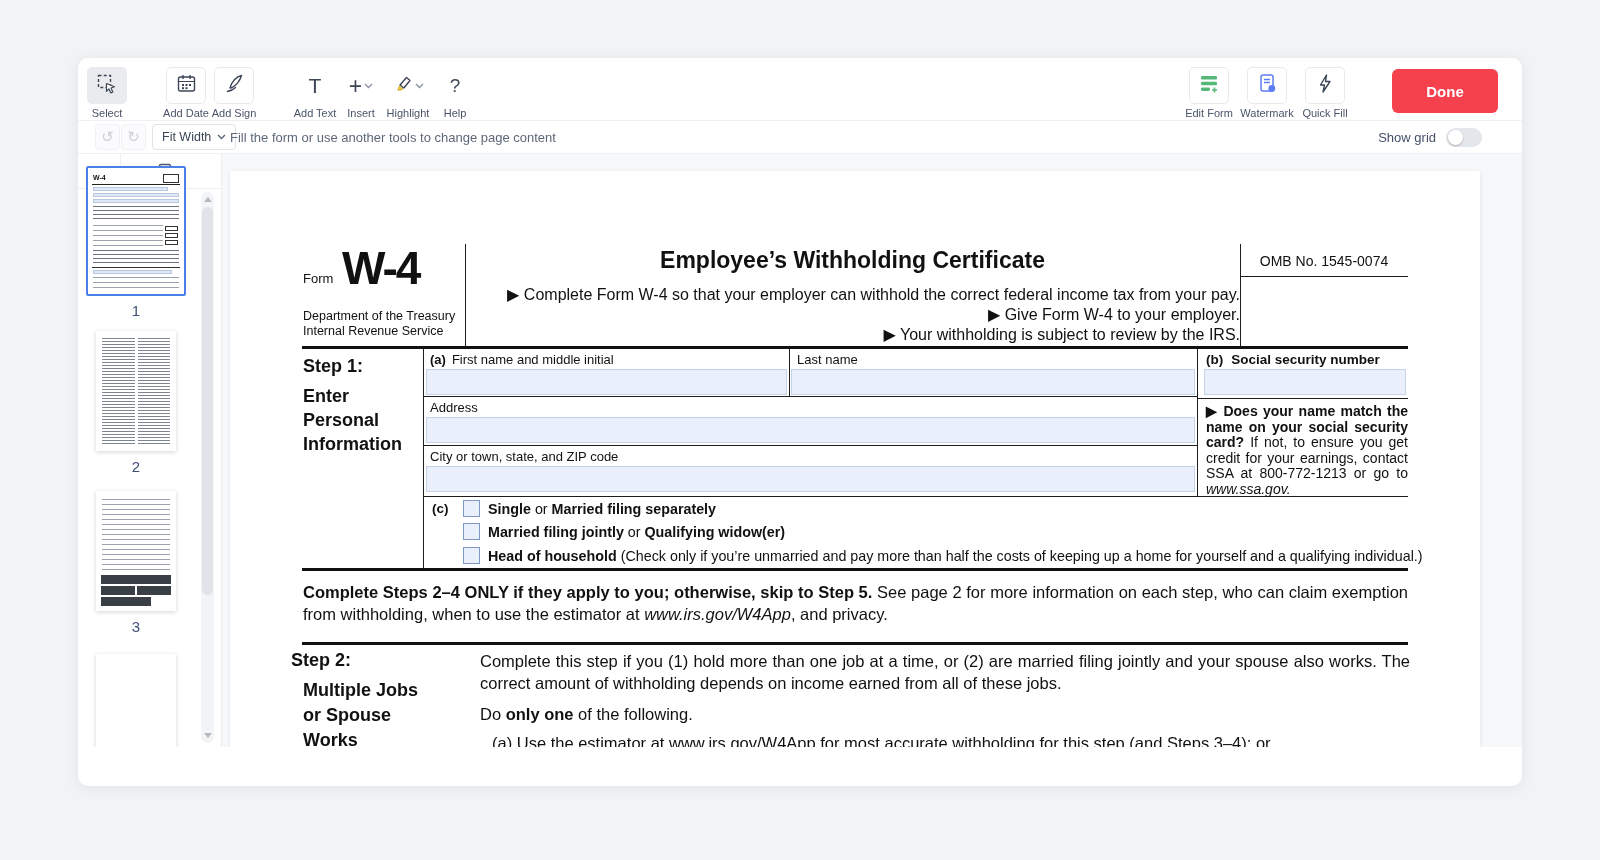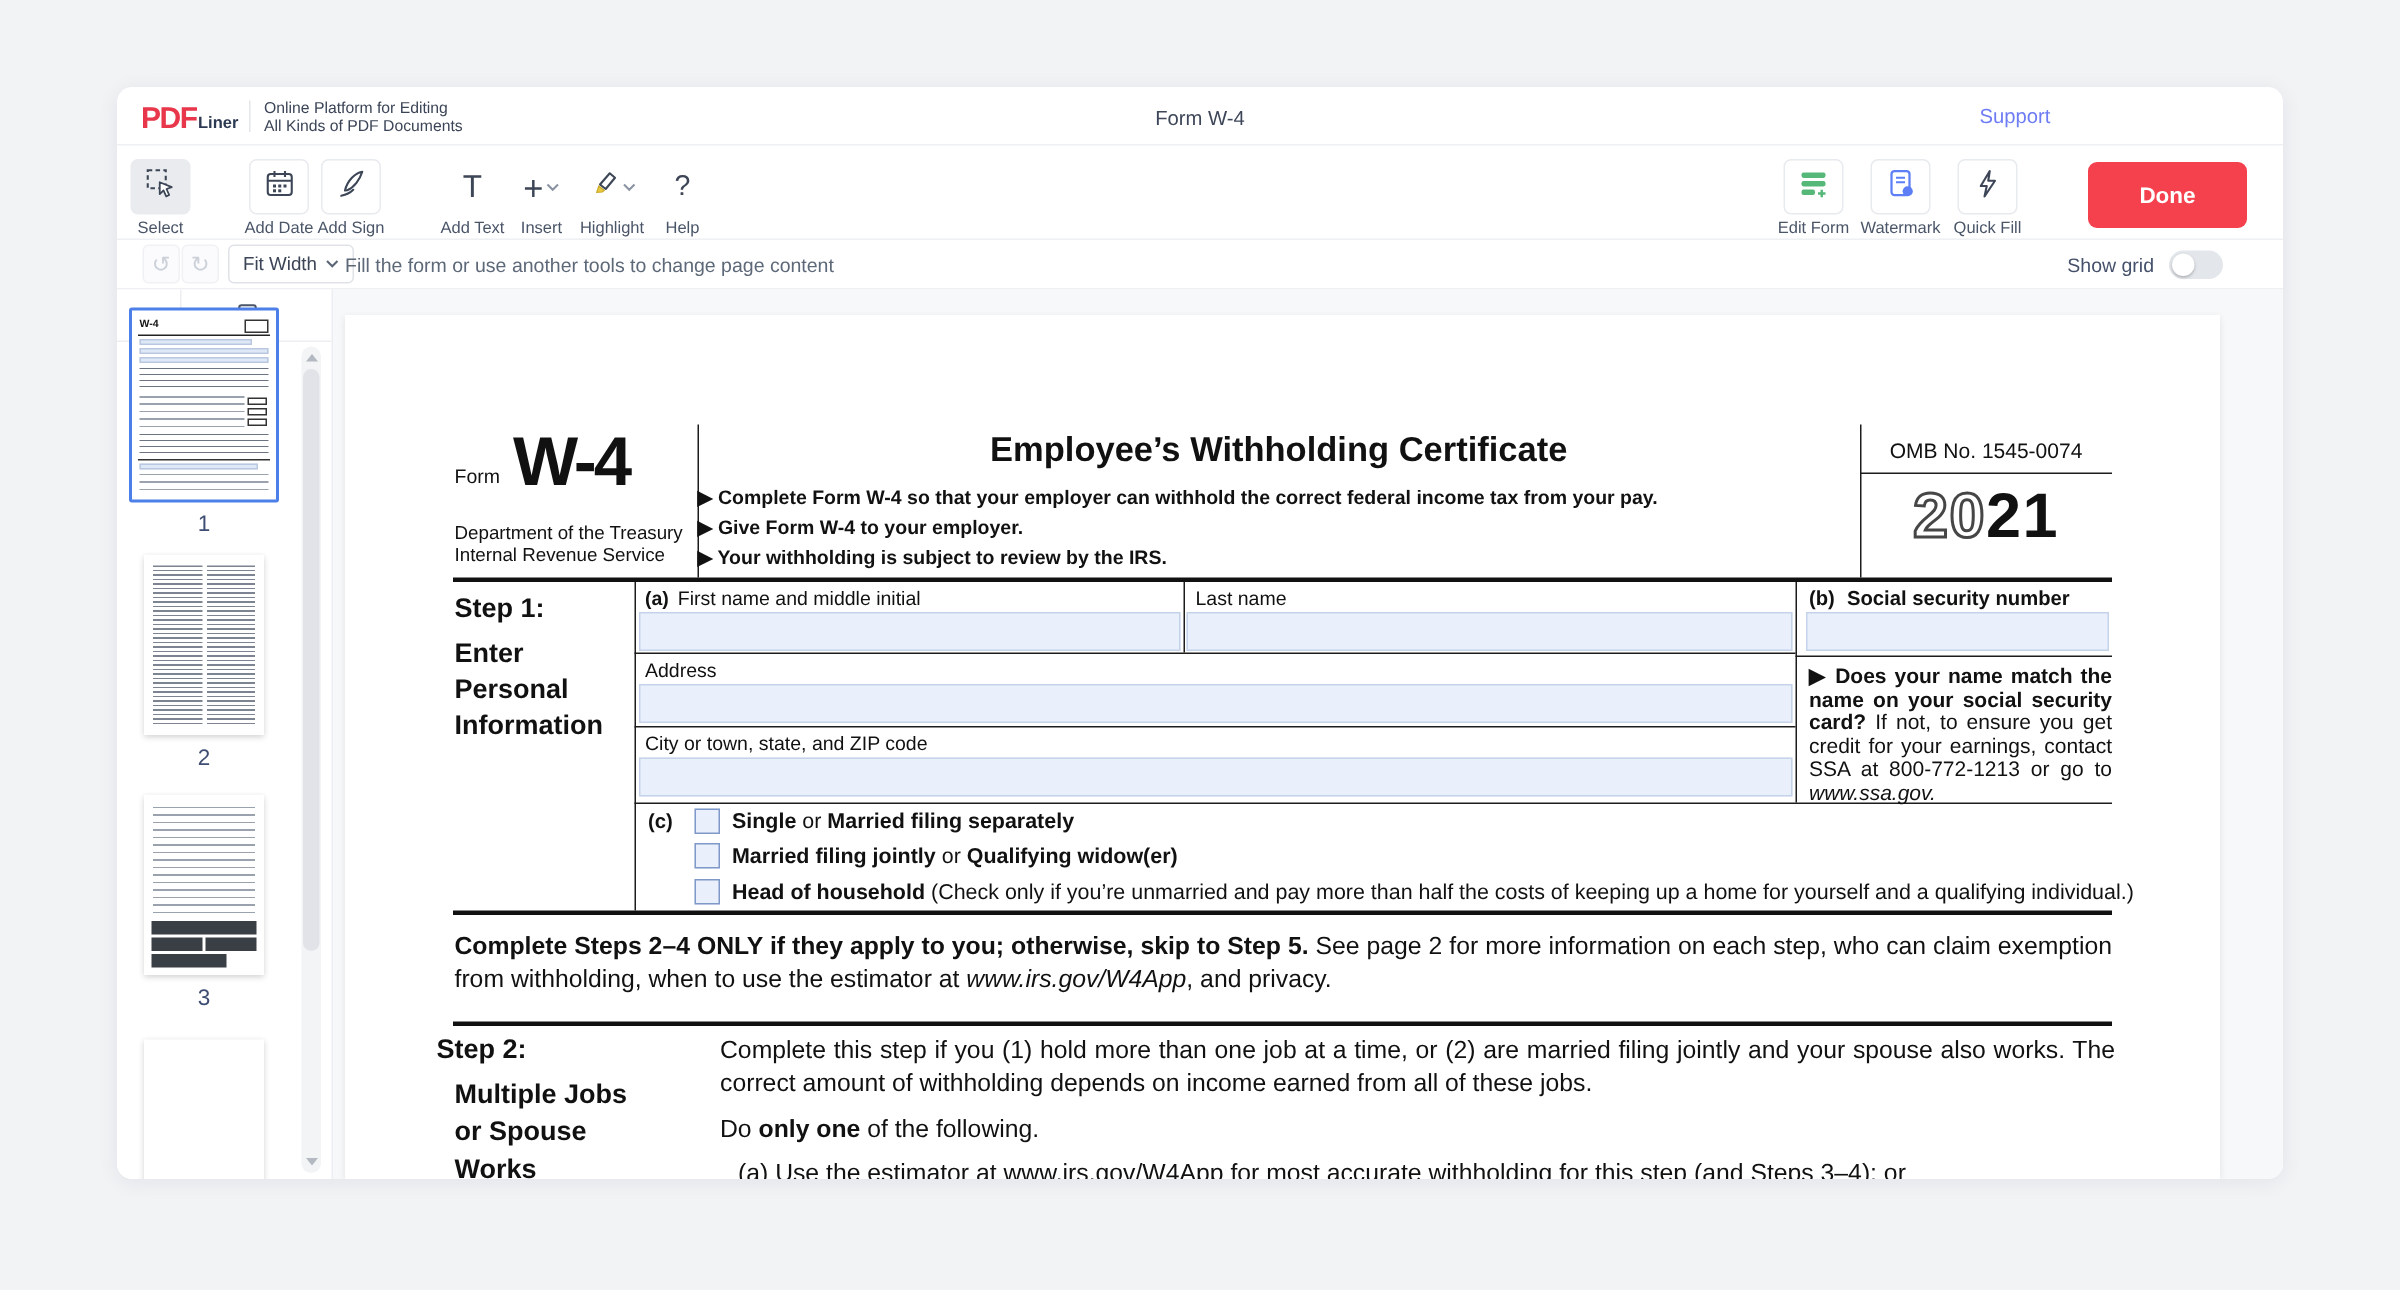--- a/index.html
+++ b/index.html
@@ -80,21 +80,21 @@
 
   
   .f { position:absolute; }
   .hl { position:absolute; background:#1c1c1c; height:1px; }
   .vl { position:absolute; background:#1c1c1c; width:1px; }
   .rule { position:absolute; background:#111; height:3px; }
   .fword { left:73px; top:100px; font-size:13px; }
   .fnum { left:112px; top:70px; font-size:46px; font-weight:bold; letter-spacing:-2px; }
   .fdept { left:73px; top:138px; font-size:12.5px; line-height:15px; }
   .ftitle { left:235px; width:775px; top:76px; font-size:23px; font-weight:bold; text-align:center; }
-  .fbullet { left:235px; width:775px; font-size:13px; font-weight:bold; text-align:left; white-space:nowrap; }
+  .fbullet { left:235px; width:775px; font-size:16px; font-weight:normal; text-align:right; white-space:nowrap; }
   .fomb { left:1010px; width:168px; top:82px; font-size:14px; text-align:center; }
   .fyear { left:1010px; width:168px; top:110px; font-size:42px; font-weight:bold; text-align:center; letter-spacing:1px; }
   .yr-outline { color:#fff; -webkit-text-stroke:2px #464646; }
   .steplabel { font-size:18px; font-weight:bold; }
   .flabel { font-size:13px; white-space:nowrap; }
   .flabel b { margin-right:6px; }
   .field { position:absolute; background:#e9f0fb; border:1px solid #c5d3ea; cursor:text; }
   .ssnlabel { font-size:13.5px; font-weight:bold; white-space:nowrap; }
   .ssnnote { left:976px; top:233px; width:202px; font-size:14px; line-height:15.5px; text-align:justify; }
   .ssnnote i { font-style:italic; }
@@ -103,33 +103,20 @@
   .fpara { left:73px; top:410px; width:1105px; font-size:16.5px; line-height:22px; text-align:justify; }
   .s2para { left:250px; top:479px; width:930px; font-size:16.5px; line-height:22px; text-align:justify; }
   .s2do { left:250px; top:534px; font-size:16.5px; white-space:nowrap; }
   .s2partial { left:250px; top:563px; font-size:16.5px; white-space:nowrap;margin-left:12px; }
 </style>
 </head>
 <body>
 
 <div class="app">
 
-  <div class="app-header">
-    <div class="logo">
-      <span class="logo-pdf">PDF</span>
-        <span class="logo-liner">Liner</span>
-    </div>
-    <div class="logo-divider"></div>
-    <div class="tagline">
-      <div>Online Platform for Editing</div>
-      <div>All Kinds of PDF Documents</div>
-    </div>
-    <div class="header-title">Form W-4</div>
-    <div class="support">Support</div>
-  </div>
 
   <div class="toolbar">
 
     <div class="tool active" style="left:29px">
       <div class="box">
           <span><svg width="22" height="22" viewBox="0 0 22 22">
               <rect x="2.5" y="2.5" width="12" height="12" fill="none" stroke="#3d4656" stroke-width="1.4" stroke-dasharray="3 2.2"></rect>
               <path d="M10.5 10.5 L18.5 13.8 L15 15 L16.8 19 L14.8 19.9 L13 15.9 L10.5 18.4 Z" fill="#fff" stroke="#3d4656" stroke-width="1.2" stroke-linejoin="round"></path>
             </svg></span>
         </div>
@@ -350,21 +337,20 @@
           <div>Internal Revenue Service</div>
         </div>
         <div class="vl" style="left:235px;top:73px;height:102px"></div>
         <div class="f ftitle">Employee’s Withholding Certificate</div>
         <div class="f fbullet" style="top:114px">▶ Complete Form W-4 so that your employer can withhold the correct federal income tax from your pay.</div>
         <div class="f fbullet" style="top:134px">▶ Give Form W-4 to your employer.</div>
         <div class="f fbullet" style="top:154px">▶ Your withholding is subject to review by the IRS.</div>
         <div class="vl" style="left:1010px;top:73px;height:102px"></div>
         <div class="f fomb">OMB No. 1545-0074</div>
         <div class="hl" style="left:1010px;top:105px;width:168px"></div>
-        <div class="f fyear"><span class="yr-outline">20</span><span>21</span></div>
 
         <div class="rule" style="left:72px;top:175px;width:1106px"></div>
 
         <div class="f steplabel" style="left:73px;top:185px">Step 1:</div>
         <div class="f steplabel" style="left:73px;top:215px">Enter</div>
         <div class="f steplabel" style="left:73px;top:239px">Personal</div>
         <div class="f steplabel" style="left:73px;top:263px">Information</div>
 
         <div class="vl" style="left:193px;top:178px;height:219px"></div>
         <div class="vl" style="left:559px;top:178px;height:47px"></div>

